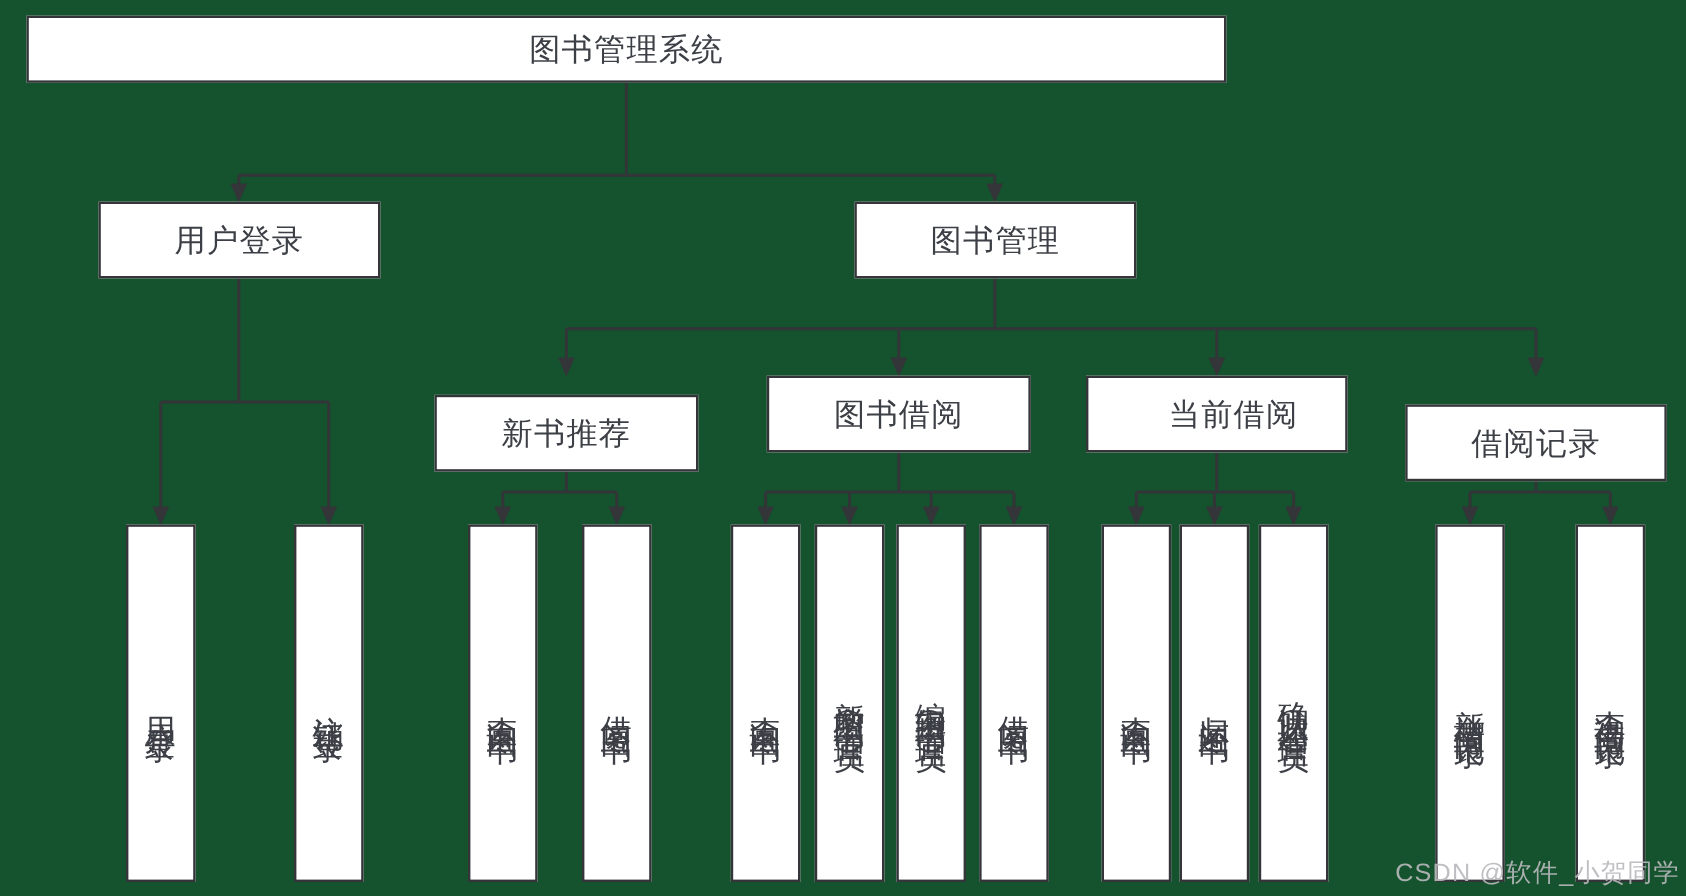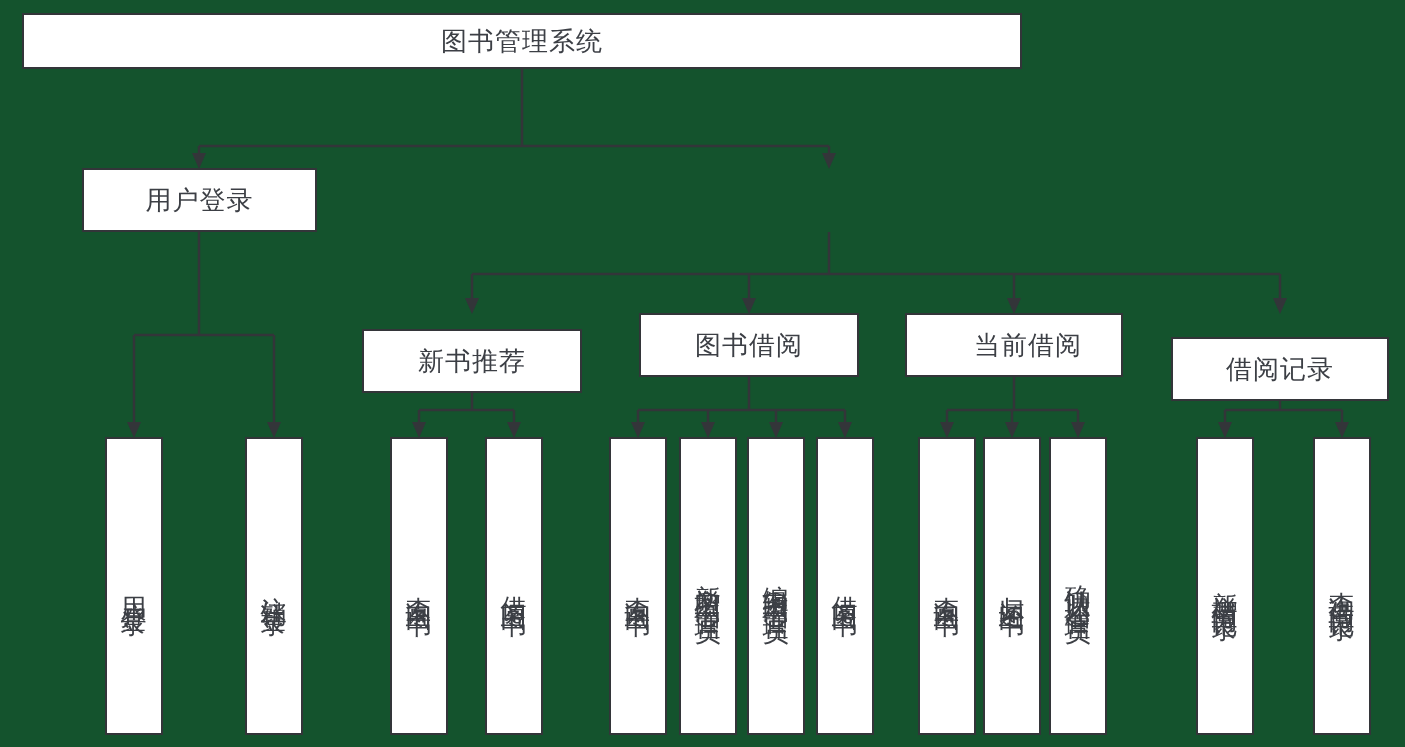--- a/index.html
+++ b/index.html
@@ -117,20 +117,21 @@
       <polygon points="1005,422 1019,422 1012,438"></polygon>
       <polygon points="1071,422 1085,422 1078,438"></polygon>
       <polygon points="1218,422 1232,422 1225,438"></polygon>
       <polygon points="1335,422 1349,422 1342,438"></polygon>
     </g>
   </svg>
 
   <div class="hbox root-box">图书管理系统</div>
 
   <div class="hbox b-login">用户登录</div>
+  <div class="hbox b-mgmt">图书管理</div>
 
   <div class="hbox g-rec">新书推荐</div>
   <div class="hbox g-borrow">图书借阅</div>
   <div class="hbox g-current">当前借阅</div>
   <div class="hbox g-records">借阅记录</div>
 
   <div class="vbox leaf l1">用户登录</div>
   <div class="vbox leaf l2">注销登录</div>
 
   <div class="vbox leaf l3">查询图书</div>
@@ -141,14 +142,15 @@
   <div class="vbox leaf l7">编辑图书（管理员）</div>
   <div class="vbox leaf l8">借阅图书</div>
 
   <div class="vbox leaf l9">查询图书</div>
   <div class="vbox leaf l10">归还图书</div>
   <div class="vbox leaf l11">确认归还（管理员）</div>
 
   <div class="vbox leaf l12">新增借阅记录</div>
   <div class="vbox leaf l13">查询借阅记录</div>
 
+  <div class="watermark">CSDN @软件_小贺同学</div>
 
 </div>
 
 </body></html>

